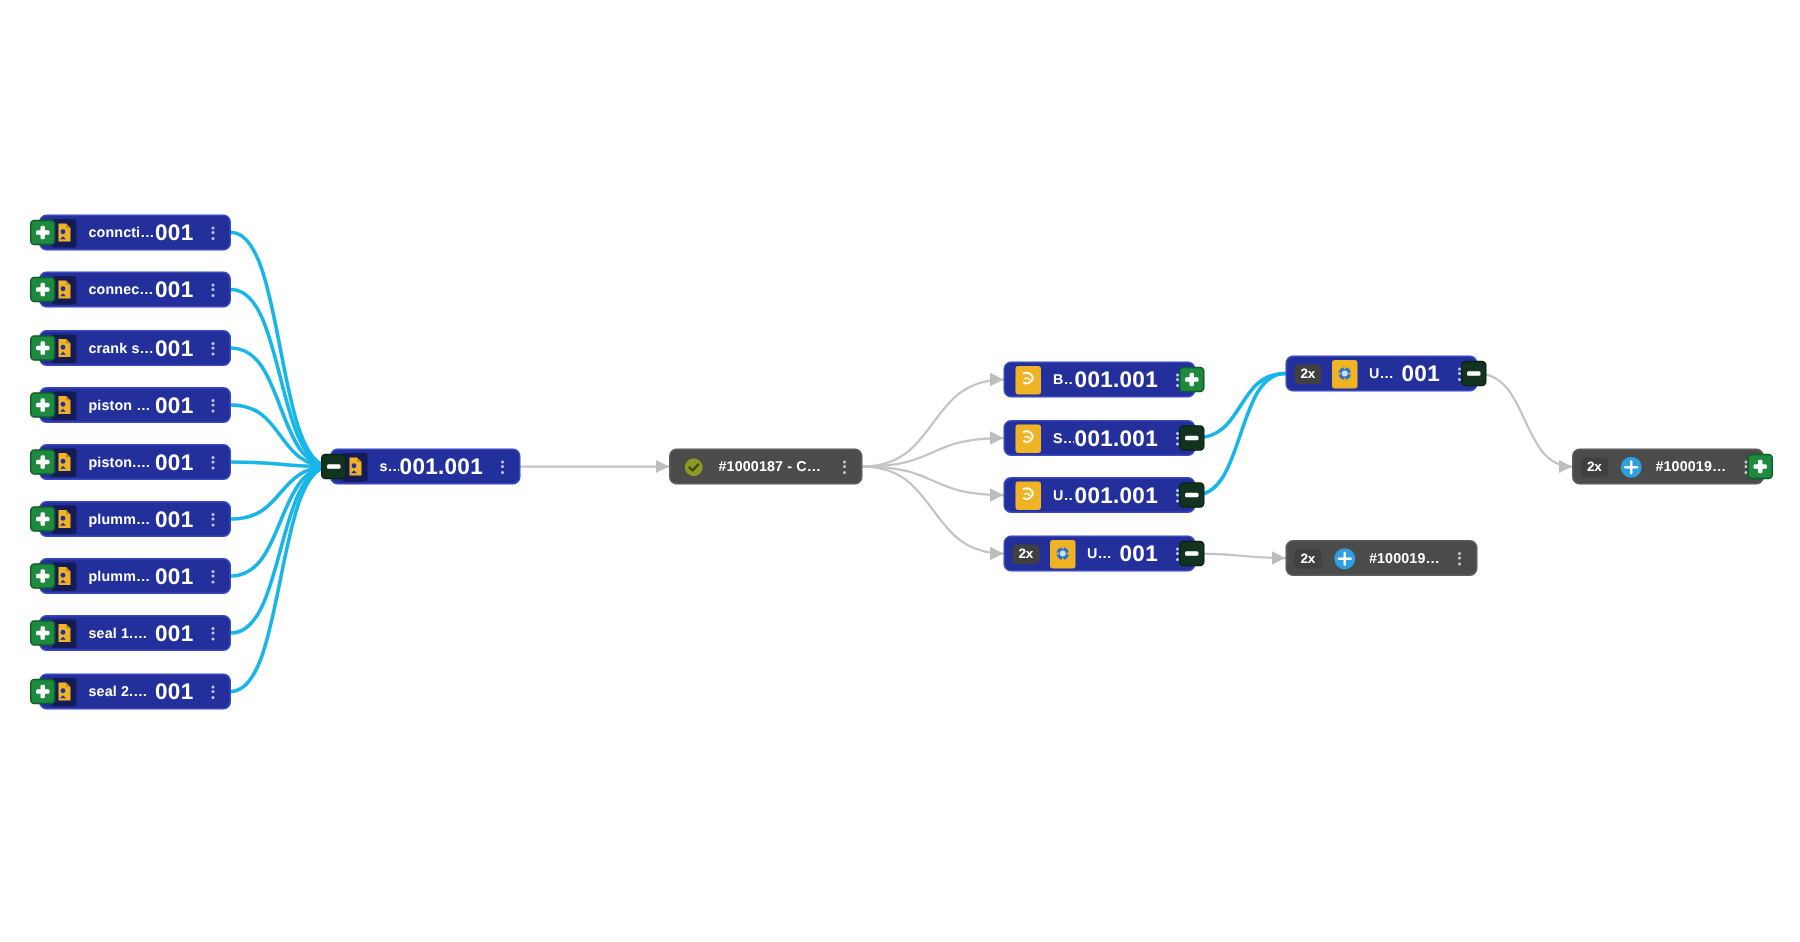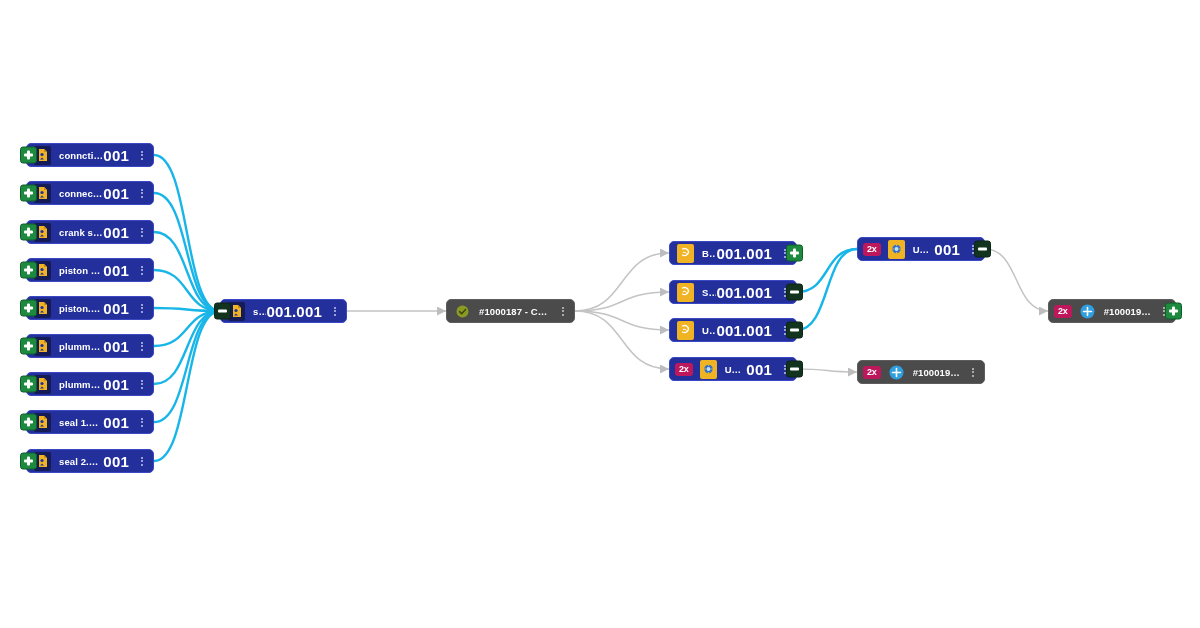--- a/index.html
+++ b/index.html
@@ -44,21 +44,21 @@
     font-size:11px;line-height:1;
   }
   .ticon.scdoc{background:#141b55;}
   .ticon.catpart{background:#f0b323;}
   .ticon.asm{background:#f0b323;}
   .ticon.circle-blue{background:transparent;}
   .ticon.circle-olive{background:transparent;}
 
   .badge2x{
     margin-left:5px;flex:0 0 auto;
-    background:#be185d;color:#fff;border-radius:3px;
+    background:#404040;color:#fff;border-radius:3px;
     font-size:9px;font-weight:bold;
     padding:2px 4px;line-height:1;letter-spacing:-.2px;
   }
 
   .nlabel{
     margin-left:8px;font-size:9.5px;font-weight:bold;
     letter-spacing:.1px;overflow:hidden;text-overflow:ellipsis;
   }
   .nver{
     margin-left:auto;font-size:15px;font-weight:bold;letter-spacing:.2px;

